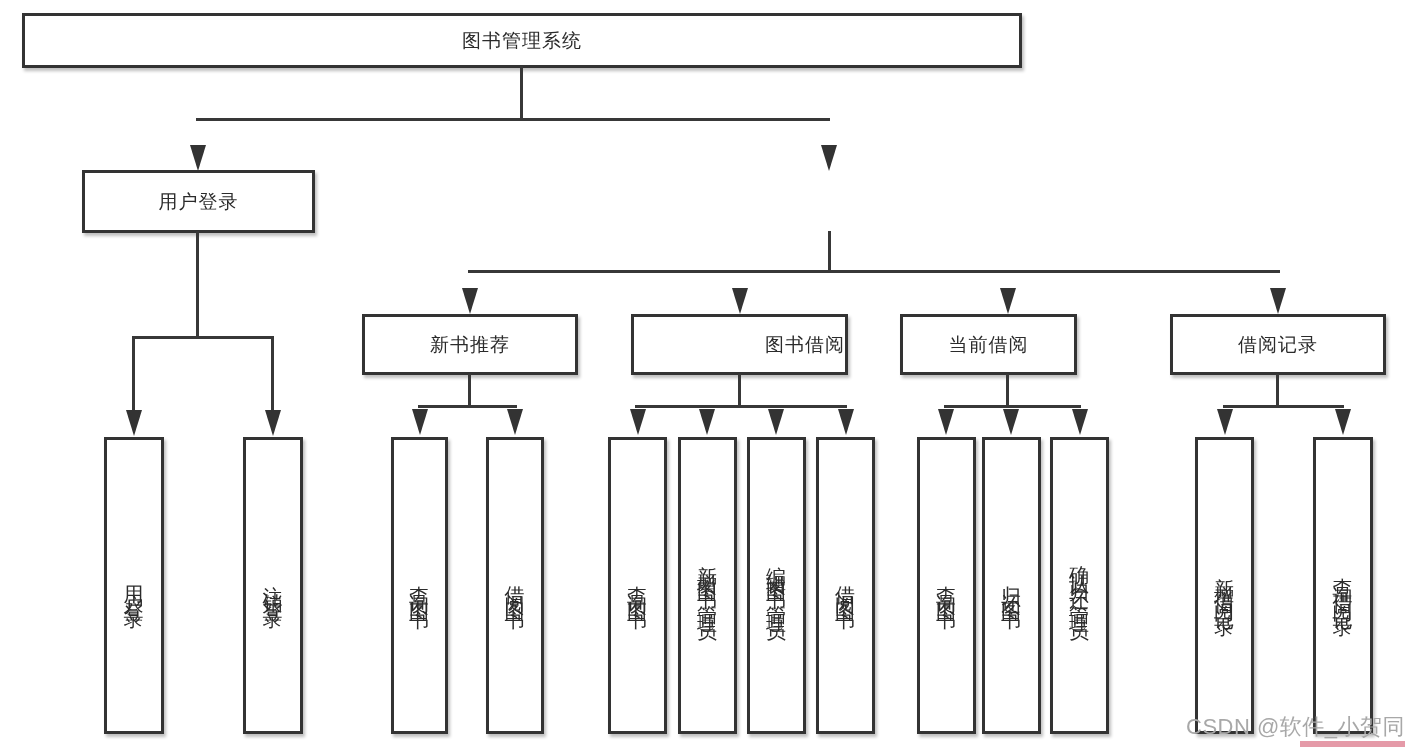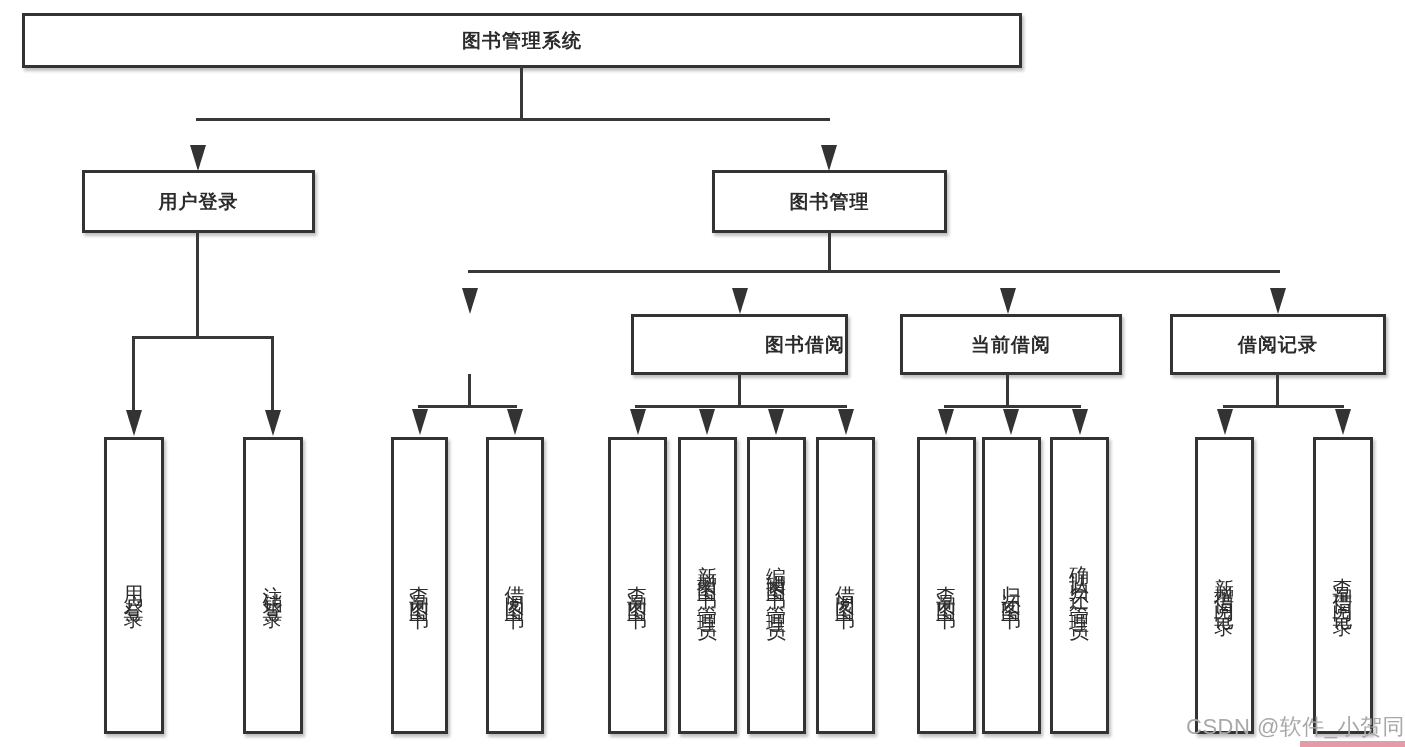--- a/index.html
+++ b/index.html
@@ -12,21 +12,21 @@
   }
   .box{
     position:absolute;
     box-sizing:border-box;
     border:3px solid #333333;
     background:#ffffff;
     box-shadow:2px 3px 3px rgba(0,0,0,0.25);
     display:flex;align-items:center;justify-content:center;
     color:#2b2b2b;
   }
-  .hlabel{font-size:19px;letter-spacing:1px;white-space:nowrap;font-weight:bold;}
+  .hlabel{font-size:19px;letter-spacing:1px;white-space:nowrap;}
   .vbox{z-index:2;}
   .vlabel{
     writing-mode:vertical-rl;
     font-size:20px;
     letter-spacing:8px;
     line-height:1;
     color:#2b2b2b;
     white-space:nowrap;
   }
   .line{position:absolute;background:#383838;z-index:1;}
@@ -95,28 +95,28 @@
   <div class="arr" style="left:1217px;top:409px;"></div>
   <div class="arr" style="left:1335px;top:409px;"></div>
 
   <div class="box" style="left:22px;top:13px;width:1000px;height:55px;">
     <span class="hlabel">图书管理系统</span>
   </div>
 
   <div class="box" style="left:82px;top:170px;width:233px;height:63px;">
     <span class="hlabel">用户登录</span>
   </div>
-  <div class="box" style="left:712px;top:170px;width:235px;height:63px;">
-    <span class="hlabel">图书管理</span>
+
+  <div class="box" style="left:362px;top:314px;width:216px;height:61px;">
+    <span class="hlabel">新书推荐</span>
   </div>
-
   <div class="box" style="left:631px;top:314px;width:217px;height:61px;justify-content:flex-end;">
     <span class="hlabel">图书借阅</span>
   </div>
-  <div class="box" style="left:900px;top:314px;width:222px;height:61px;">
+  <div class="box" style="left:900px;top:314px;width:177px;height:61px;">
     <span class="hlabel">当前借阅</span>
   </div>
   <div class="box" style="left:1170px;top:314px;width:216px;height:61px;">
     <span class="hlabel">借阅记录</span>
   </div>
 
   <div class="box vbox" style="left:104px;top:437px;width:60px;height:297px;">
     <span class="vlabel">用户登录</span>
   </div>
   <div class="box vbox" style="left:243px;top:437px;width:60px;height:297px;">

